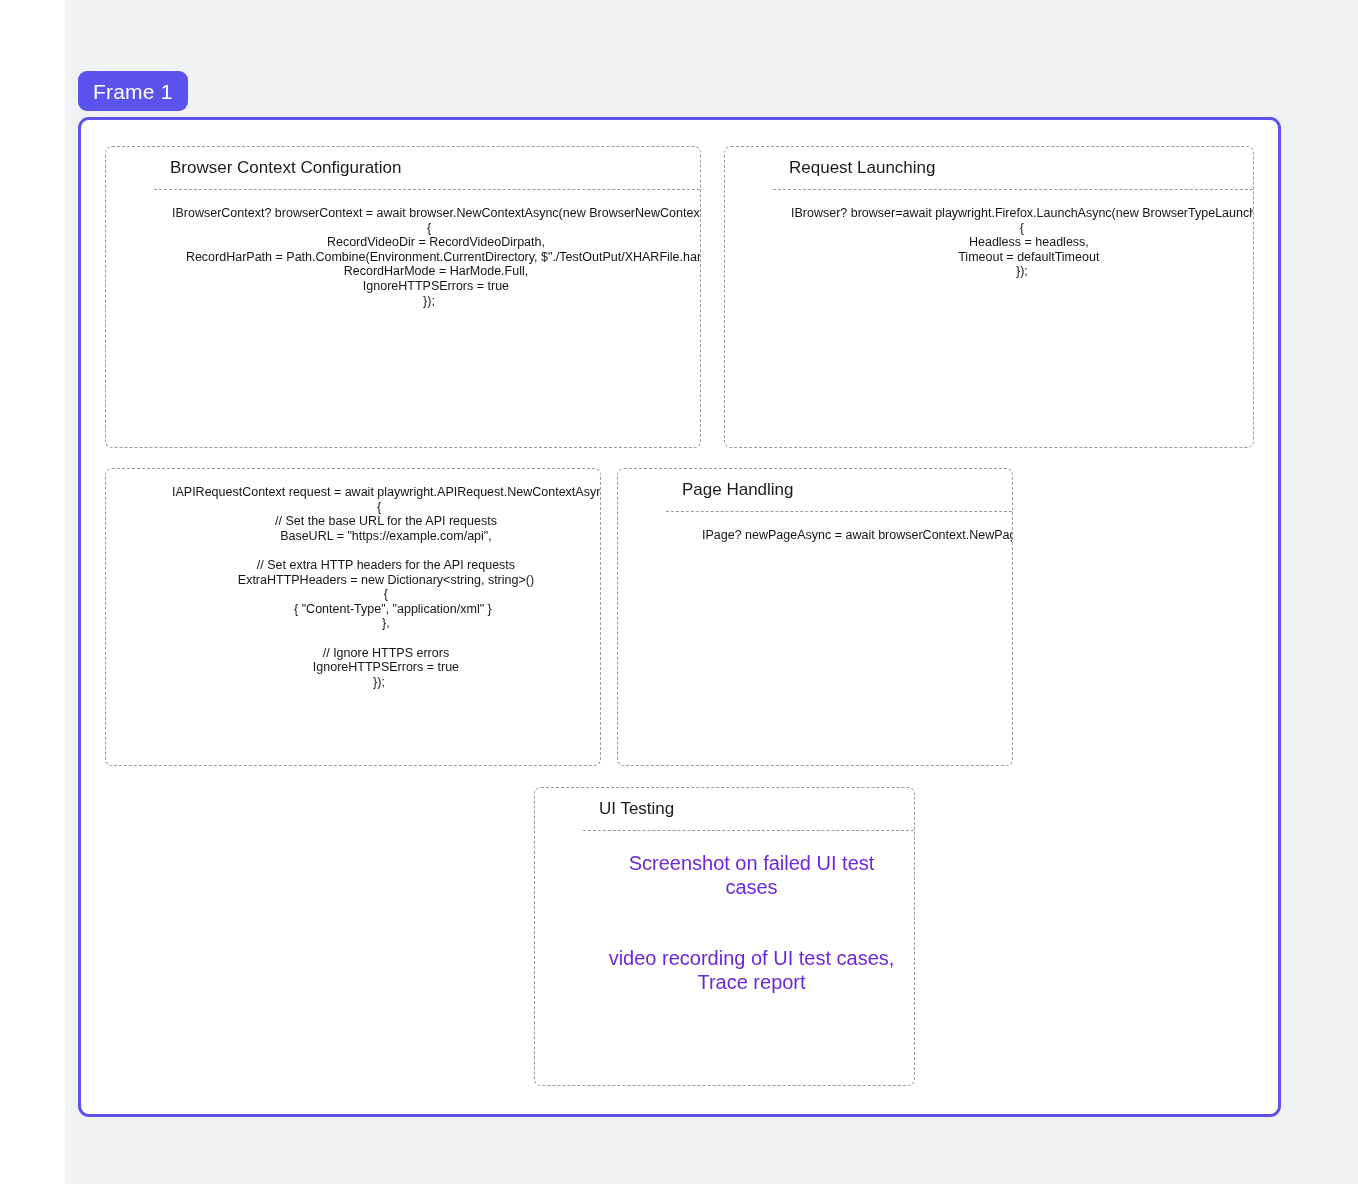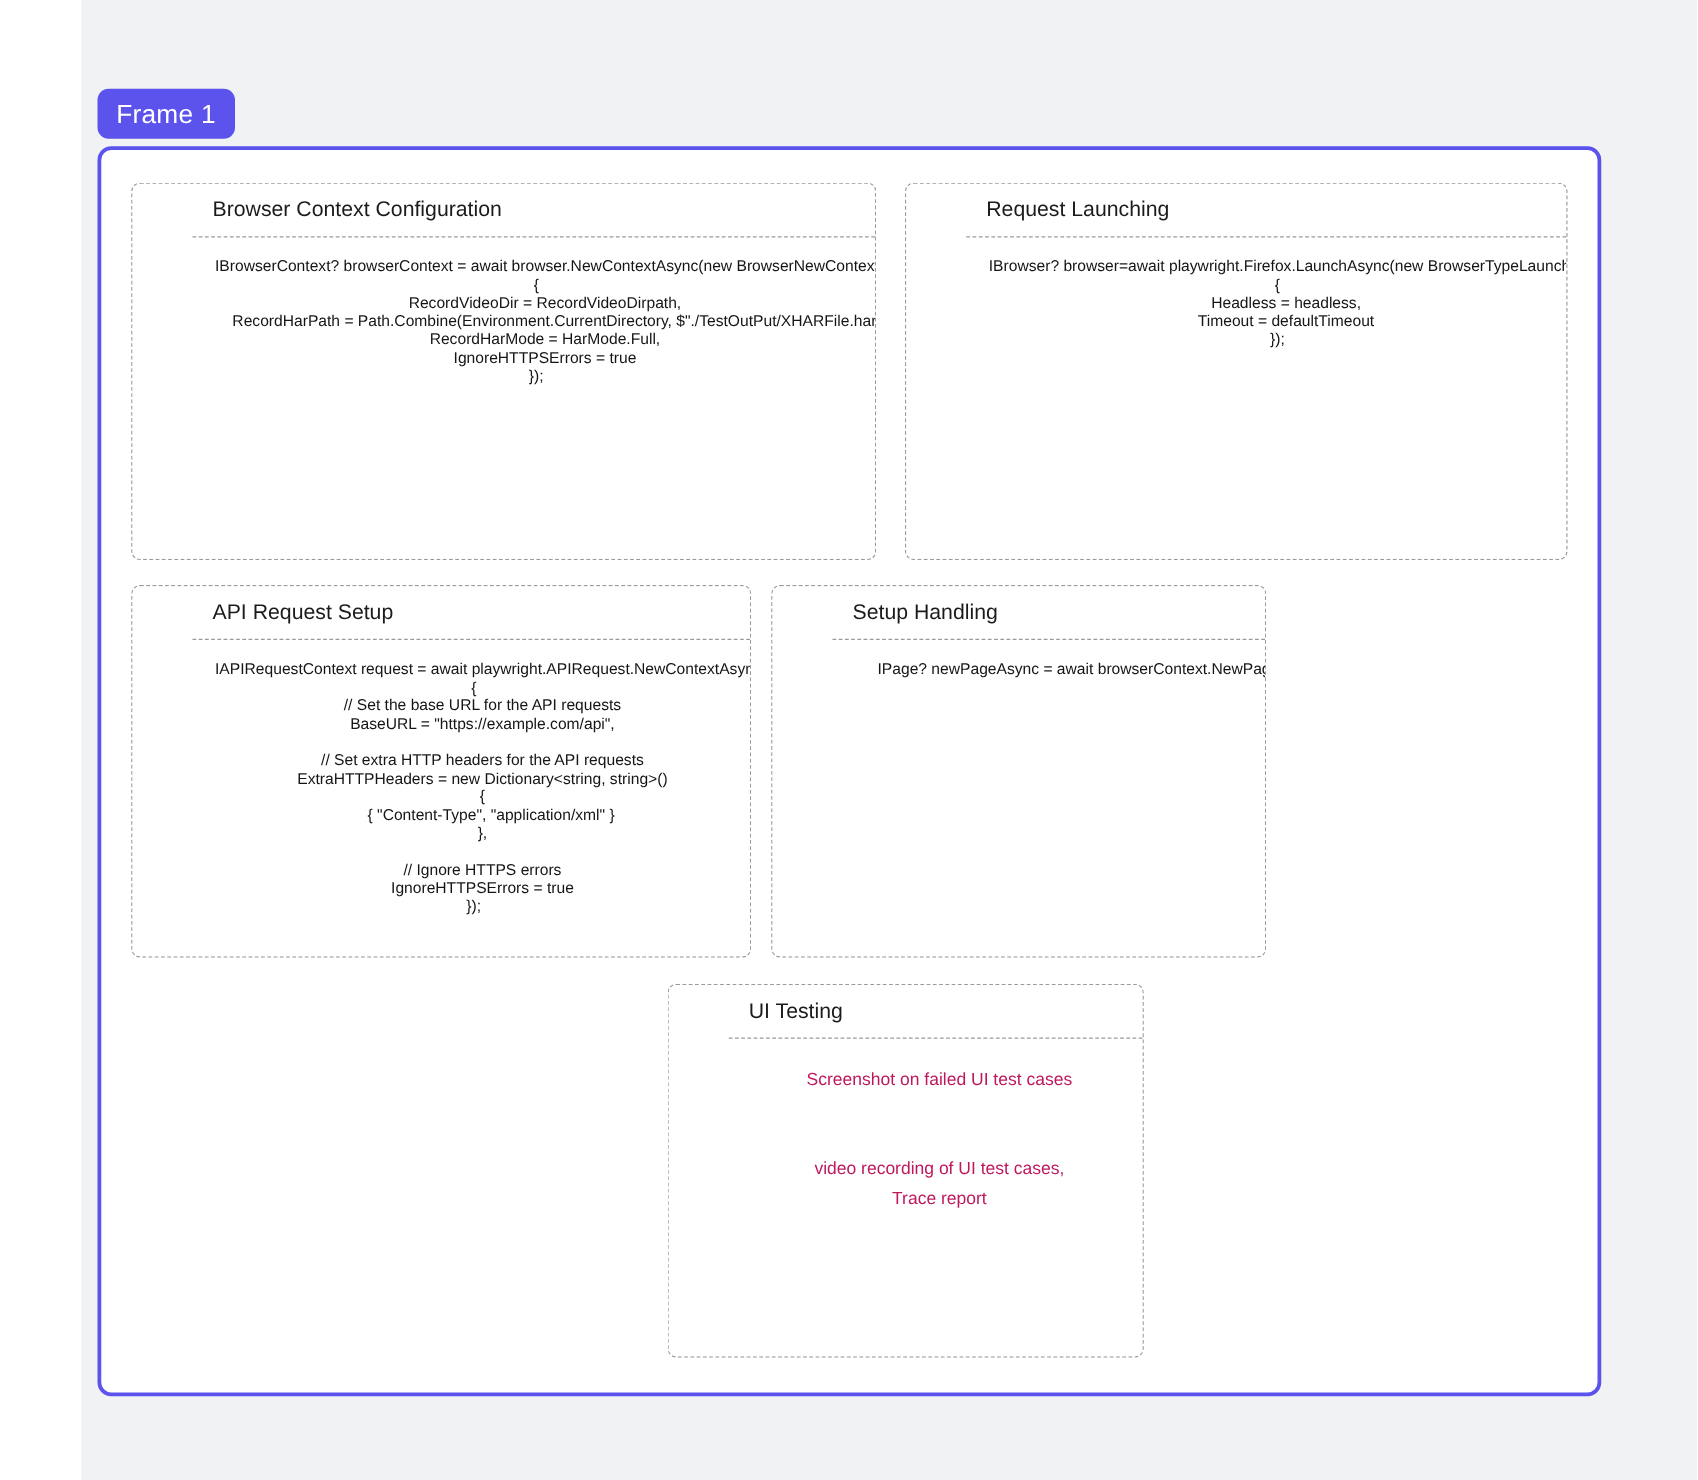--- a/index.html
+++ b/index.html
@@ -84,23 +84,23 @@
     font-size: 12.5px;
     line-height: 14.6px;
     color: #151515;
     white-space: pre;
     margin: 0;
   }
   .code.indent-lg {
     padding-left: 18px;
   }
   .big-text {
-    font-size: 14px;
+    font-size: 20px;
     line-height: 24px;
-    color: #be185d;
+    color: #6d28d9;
     margin: 0 0 20px 0;
     white-space: pre-line;
   }
   .big-text:last-child { margin-bottom: 0; margin-top: 47px; }
 
   
   #card-browser-context { left: 105px; top: 146px; width: 596px; height: 302px; }
   #card-browser-launch  { left: 724px; top: 146px; width: 530px; height: 302px; }
   #card-api-request     { left: 105px; top: 468px; width: 496px; height: 298px; }
   #card-page-handling   { left: 617px; top: 468px; width: 396px; height: 298px; }
@@ -136,41 +136,40 @@
     <div class="card-body">
       <pre class="code">IBrowser? browser=await playwright.Firefox.LaunchAsync(new BrowserTypeLaunchOptions
     {
         Headless = headless,
         Timeout = defaultTimeout
     });</pre>
     </div>
   </div>
 
   <div class="card" id="card-api-request">
-    <div class="card-title">API Request Setup</div>
     <div class="card-body">
       <pre class="code">IAPIRequestContext request = await playwright.APIRequest.NewContextAsync(new()
 {
     // Set the base URL for the API requests
     BaseURL = "https://example.com/api",
 
     // Set extra HTTP headers for the API requests
     ExtraHTTPHeaders = new Dictionary&lt;string, string&gt;()
     {
         { "Content-Type", "application/xml" }
     },
 
     // Ignore HTTPS errors
     IgnoreHTTPSErrors = true
 });</pre>
     </div>
   </div>
 
   <div class="card" id="card-page-handling">
-    <div class="card-title">Setup Handling</div>
+    <div class="card-title">Page Handling</div>
     <div class="card-body">
       <pre class="code indent-lg">IPage? newPageAsync = await browserContext.NewPageAsync();</pre>
     </div>
   </div>
 
 
   <div class="card" id="card-ui-testing">
     <div class="card-title">UI Testing</div>
     <div class="card-body" style="padding:20px 14px 10px 20px">
       <p class="big-text">Screenshot on failed UI test cases</p>

